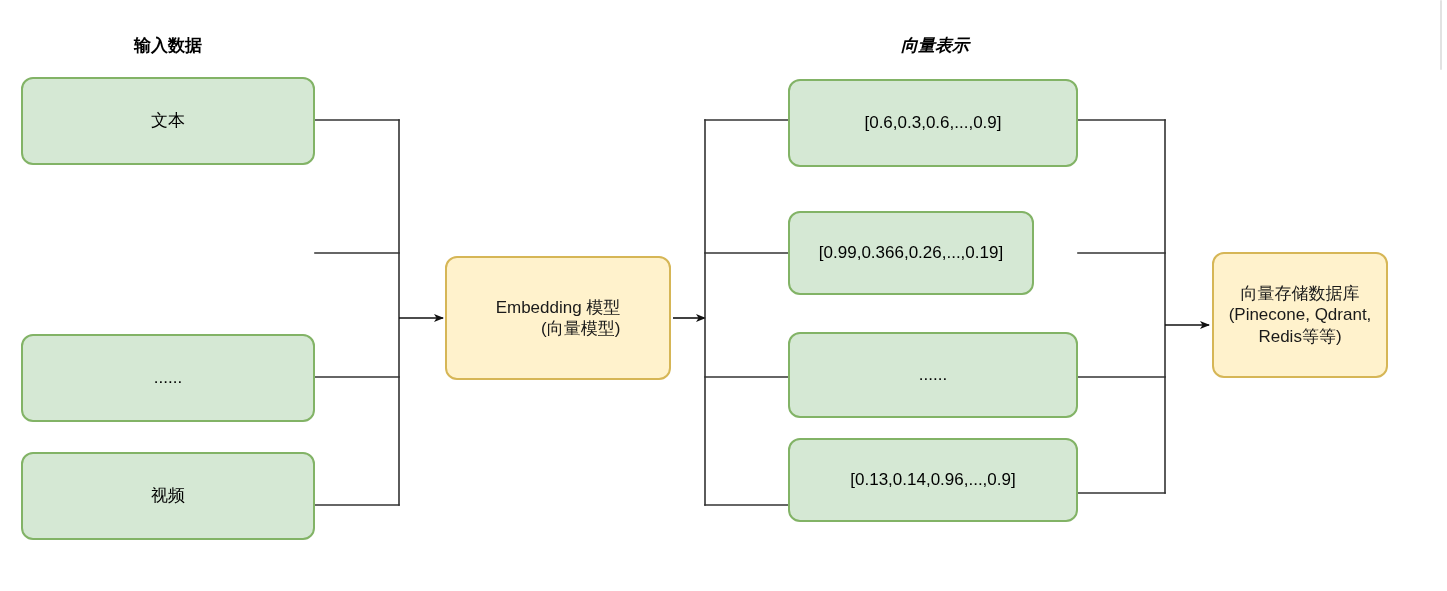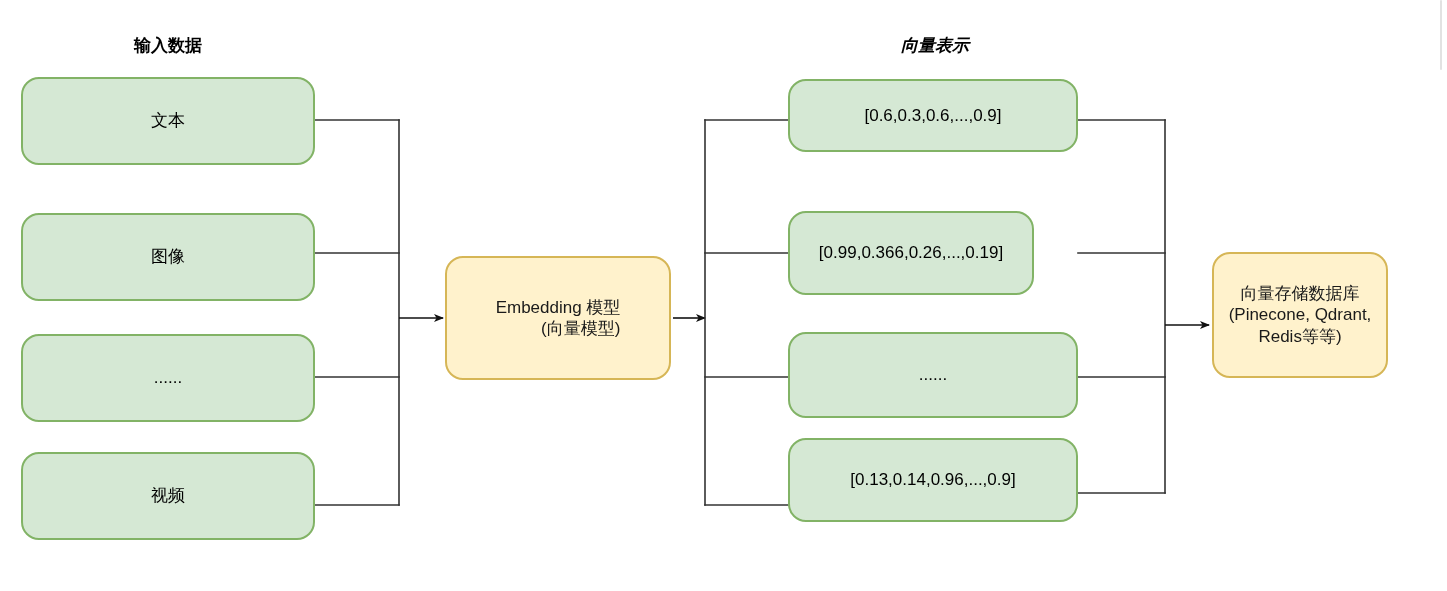--- a/index.html
+++ b/index.html
@@ -30,21 +30,21 @@
     overflow: visible;
     pointer-events: none;
   }
   .node {
     position: absolute;
     box-sizing: border-box;
     display: flex;
     align-items: center;
     justify-content: center;
     text-align: center;
-    border-radius: 18px;
+    border-radius: 12px;
     line-height: 1.25;
   }
   .node-green {
     background: #d5e8d4;
     border: 2px solid #82b366;
     font-size: 17px;
     color: #000000;
   }
   .node-yellow {
     background: #fff2cc;
@@ -126,38 +126,35 @@
       <line x1="1165" y1="120" x2="1165" y2="493"></line>
     </g>
 
     <line x1="1165" y1="325" x2="1209" y2="325" stroke="#111111" stroke-width="1.6" marker-end="url(#arrowhead)"></line>
   </svg>
 
   <div class="node node-green" style="left:21px; top:77px; width:294px; height:88px;">
     <span class="node-label">文本</span>
   </div>
 
-  <div class="node node-green" style="left:21px; top:213px; width:294px; height:88px;">
-    <span class="node-label">图像</span>
-  </div>
 
   <div class="node node-green" style="left:21px; top:334px; width:294px; height:88px;">
     <span class="node-label">......</span>
   </div>
 
   <div class="node node-green" style="left:21px; top:452px; width:294px; height:88px;">
     <span class="node-label">视频</span>
   </div>
 
   <div class="node node-yellow" style="left:445px; top:256px; width:226px; height:124px;text-align:right;">
     <span class="node-label">Embedding 模型
 (向量模型)</span>
   </div>
 
-  <div class="node node-green" style="left:788px; top:79px; width:290px; height:73px;">
+  <div class="node node-green" style="left:788px; top:79px; width:290px; height:88px;">
     <span class="node-label">[0.6,0.3,0.6,...,0.9]</span>
   </div>
 
   <div class="node node-green" style="left:788px; top:211px; width:246px; height:84px;">
     <span class="node-label">[0.99,0.366,0.26,...,0.19]</span>
   </div>
 
   <div class="node node-green" style="left:788px; top:332px; width:290px; height:86px;">
     <span class="node-label">......</span>
   </div>

